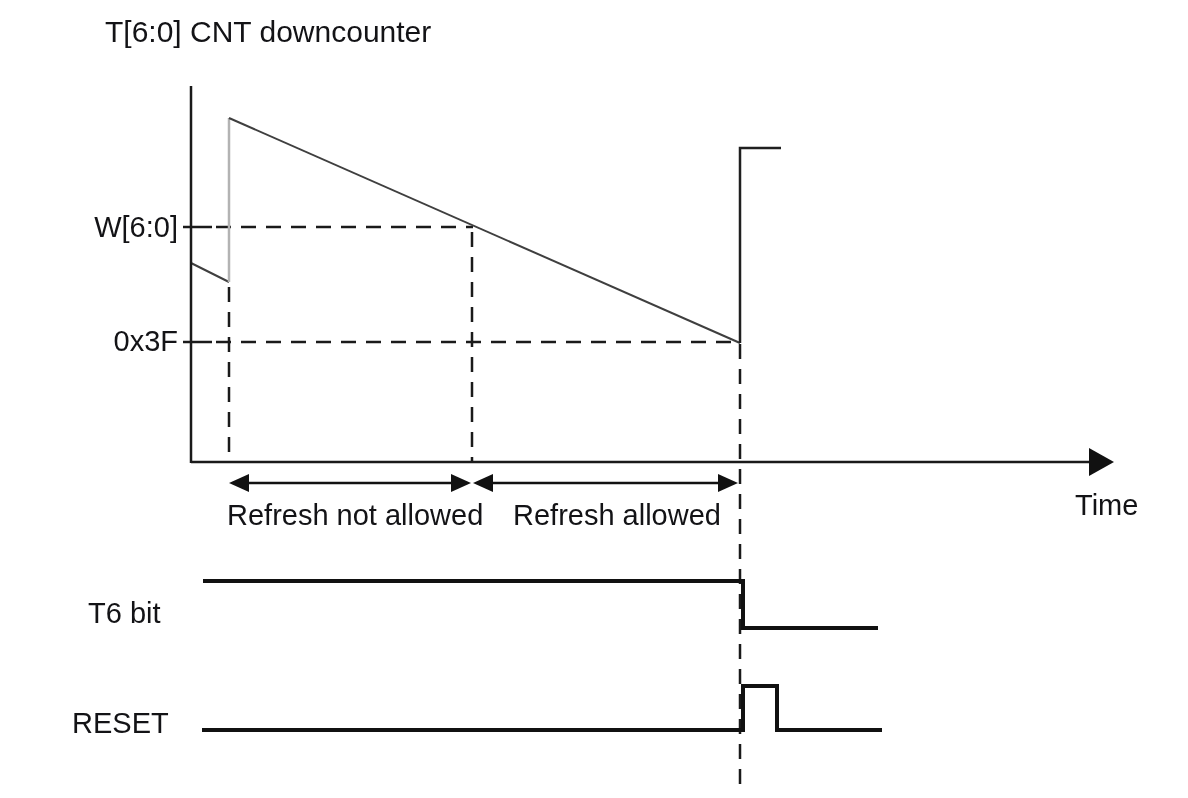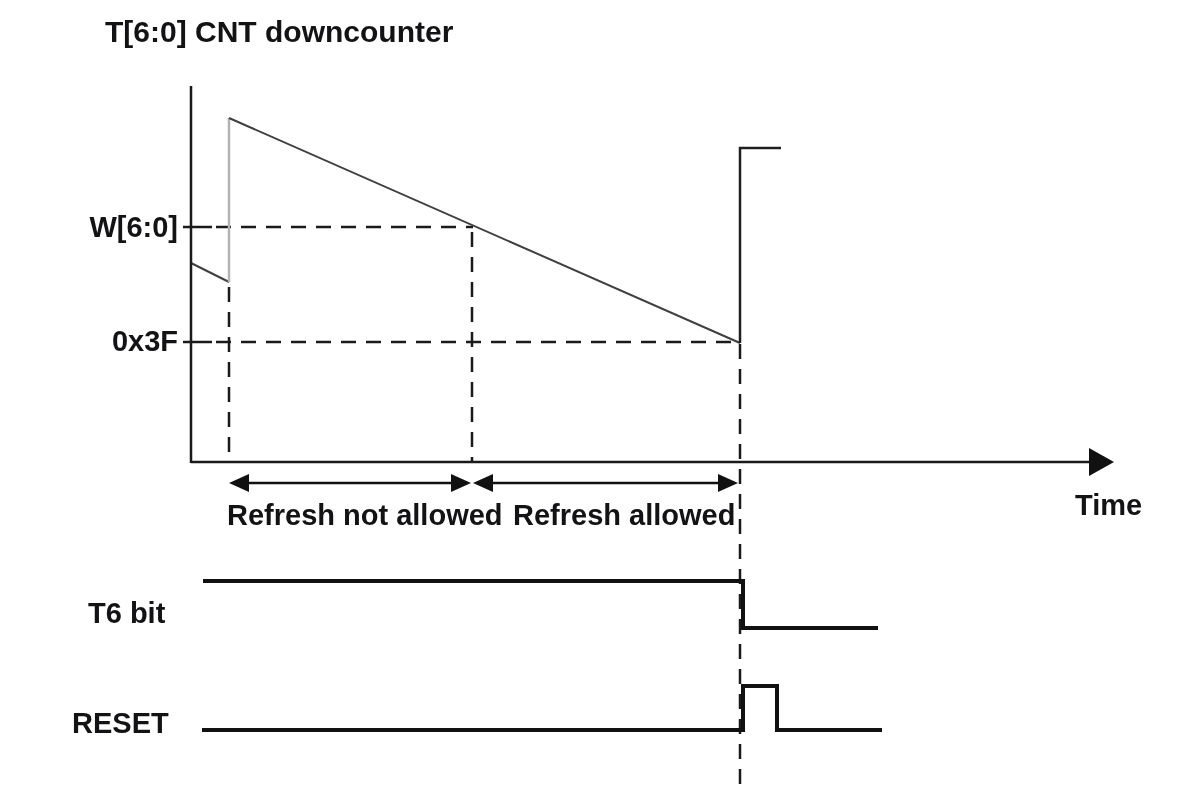--- a/index.html
+++ b/index.html
@@ -6,21 +6,20 @@
     margin: 0;
     padding: 0;
     background: #ffffff;
   }
   .stage {
     position: relative;
     width: 1188px;
     height: 798px;
     background: #ffffff;
     overflow: hidden;
-    font-weight: bold;
   }
   svg { display: block; }
   .lbl {
     font-family: "Liberation Sans", "DejaVu Sans", sans-serif;
     fill: #131316;
     font-size: 29px;
   }
   .lbl-title {
     font-family: "Liberation Sans", "DejaVu Sans", sans-serif;
     fill: #131316;

